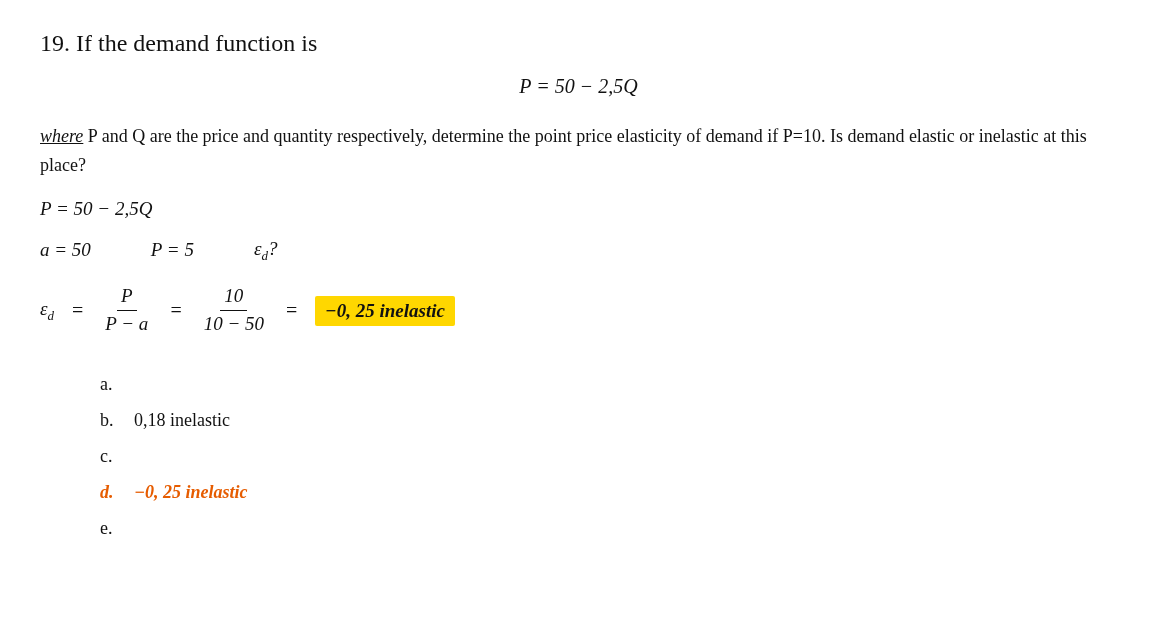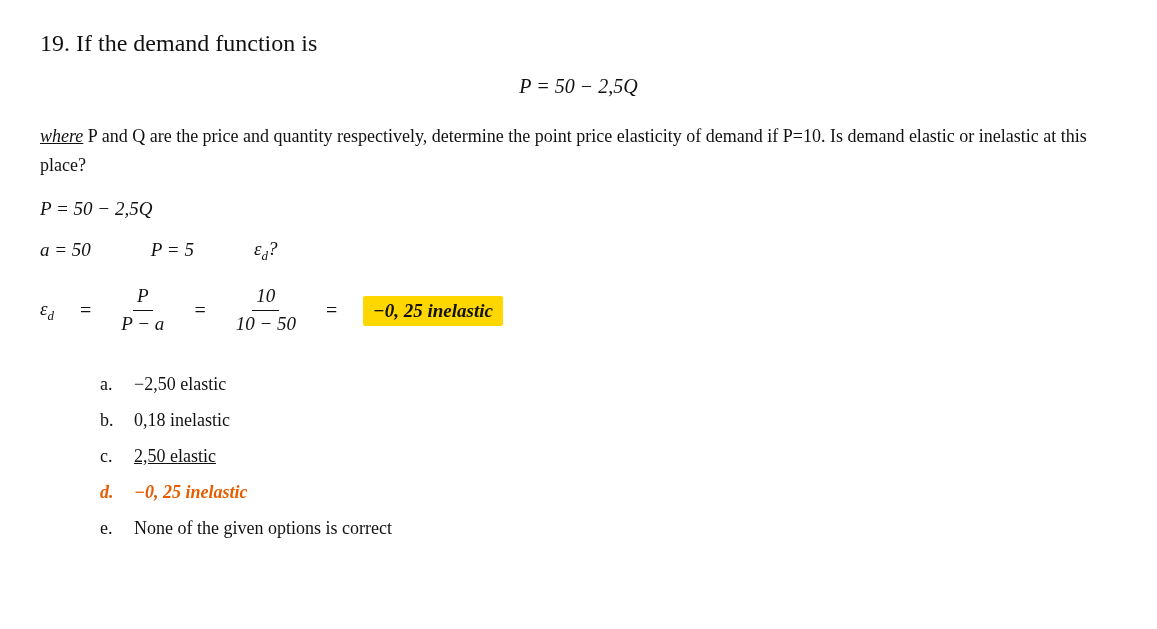--- a/index.html
+++ b/index.html
@@ -40,21 +40,21 @@
       font-size: 19px;
       margin-bottom: 22px;
       display: flex;
       align-items: center;
       gap: 60px;
       font-style: italic;
     }
     .formula-block {
       display: flex;
       align-items: center;
-      gap: 20px;
+      gap: 12px;
       margin-bottom: 30px;
       font-size: 19px;
       font-style: italic;
     }
     .fraction {
       display: inline-flex;
       flex-direction: column;
       align-items: center;
       vertical-align: middle;
       line-height: 1.2;
@@ -155,33 +155,30 @@
     </span>
     <span class="equals">=</span>
     <span class="highlight-answer">
       <em>−0, 25 inelastic</em>
     </span>
   </div>
 
   <ul class="options-list">
     <li>
       <span class="option-label">a.</span>
-      <span>−2,50 elastic</span>
     </li>
     <li>
       <span class="option-label">b.</span>
       <span>0,18 inelastic</span>
     </li>
     <li>
       <span class="option-label">c.</span>
-      <span class="option-c-text">2,50 elastic</span>
     </li>
     <li class="option-d">
       <span class="option-label">d.</span>
       <span><em>−0, 25 inelastic</em></span>
     </li>
     <li>
       <span class="option-label">e.</span>
-      <span>None of the given options is correct</span>
     </li>
   </ul>
 
 </div>
 
 </body></html>

